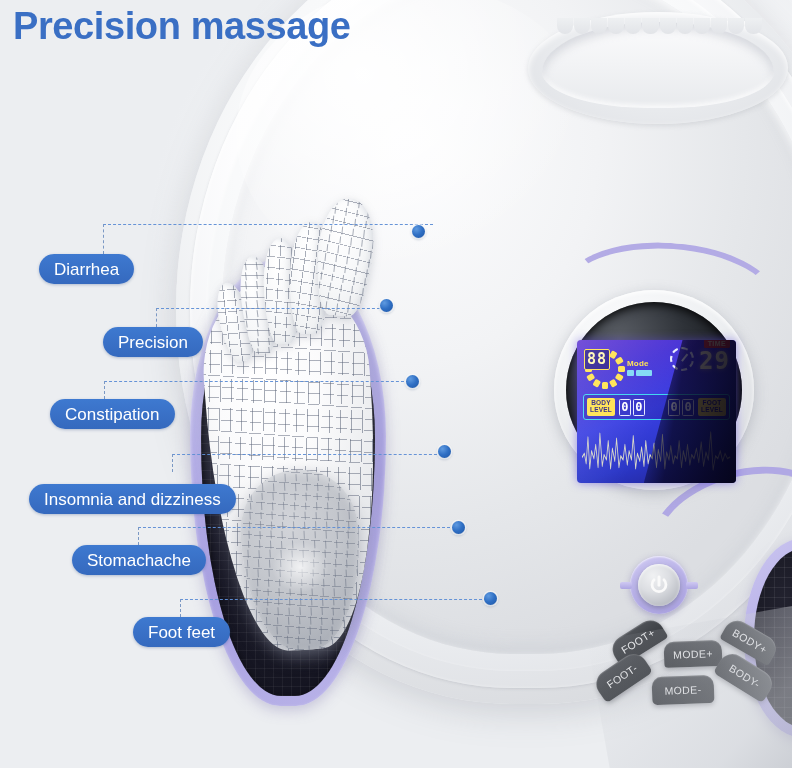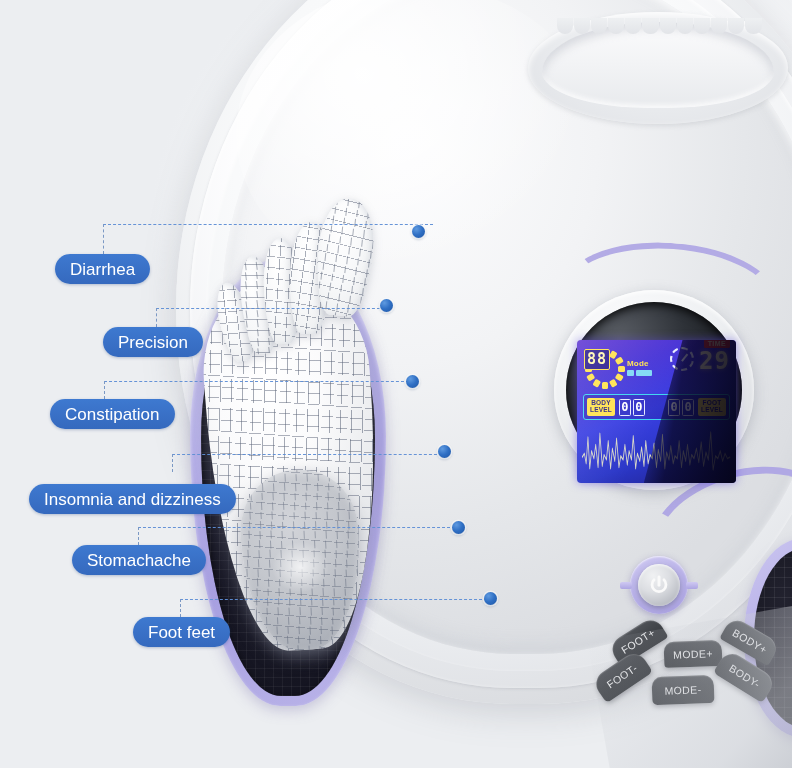--- a/index.html
+++ b/index.html
@@ -626,21 +626,21 @@
         <span>MODE-</span>
       </div>
       <div class="btn-arc" style="left: 716px; top: 662px; width: 58px; height: 28px; border-radius: 14px 14px 5px 5px; transform: rotate(32deg);">
         <span>BODY-</span>
       </div>
     </div>
 
   <div id="callout-layer">
       <div class="lead" style="left: 103px; top: 224px; width: 330px;"></div>
       <div class="stem" style="left: 103px; top: 224px; height: 30px;"></div>
-      <div class="pill" style="left: 55px; top: 254px;">Diarrhea</div>
+      <div class="pill" style="left: 39px; top: 254px;">Diarrhea</div>
       <div class="point" style="left: 412px; top: 225px;"></div>
       <div class="lead" style="left: 156px; top: 308px; width: 234px;"></div>
       <div class="stem" style="left: 156px; top: 308px; height: 19px;"></div>
       <div class="pill" style="left: 103px; top: 327px;">Precision</div>
       <div class="point" style="left: 380px; top: 299px;"></div>
       <div class="lead" style="left: 104px; top: 381px; width: 305px;"></div>
       <div class="stem" style="left: 104px; top: 381px; height: 18px;"></div>
       <div class="pill" style="left: 50px; top: 399px;">Constipation</div>
       <div class="point" style="left: 406px; top: 375px;"></div>
       <div class="lead" style="left: 172px; top: 454px; width: 270px;"></div>
@@ -652,14 +652,15 @@
       <div class="pill" style="left: 72px; top: 545px;">Stomachache</div>
       <div class="point" style="left: 452px; top: 521px;"></div>
       <div class="lead" style="left: 180px; top: 599px; width: 307px;"></div>
       <div class="stem" style="left: 180px; top: 599px; height: 18px;"></div>
       <div class="pill" style="left: 133px; top: 617px;">Foot feet</div>
       <div class="point" style="left: 484px; top: 592px;"></div>
     </div>
 
   <div class="dark-corner"></div>
 
+  <div class="title">Precision massage</div>
 
 </div>
 
 </body></html>

